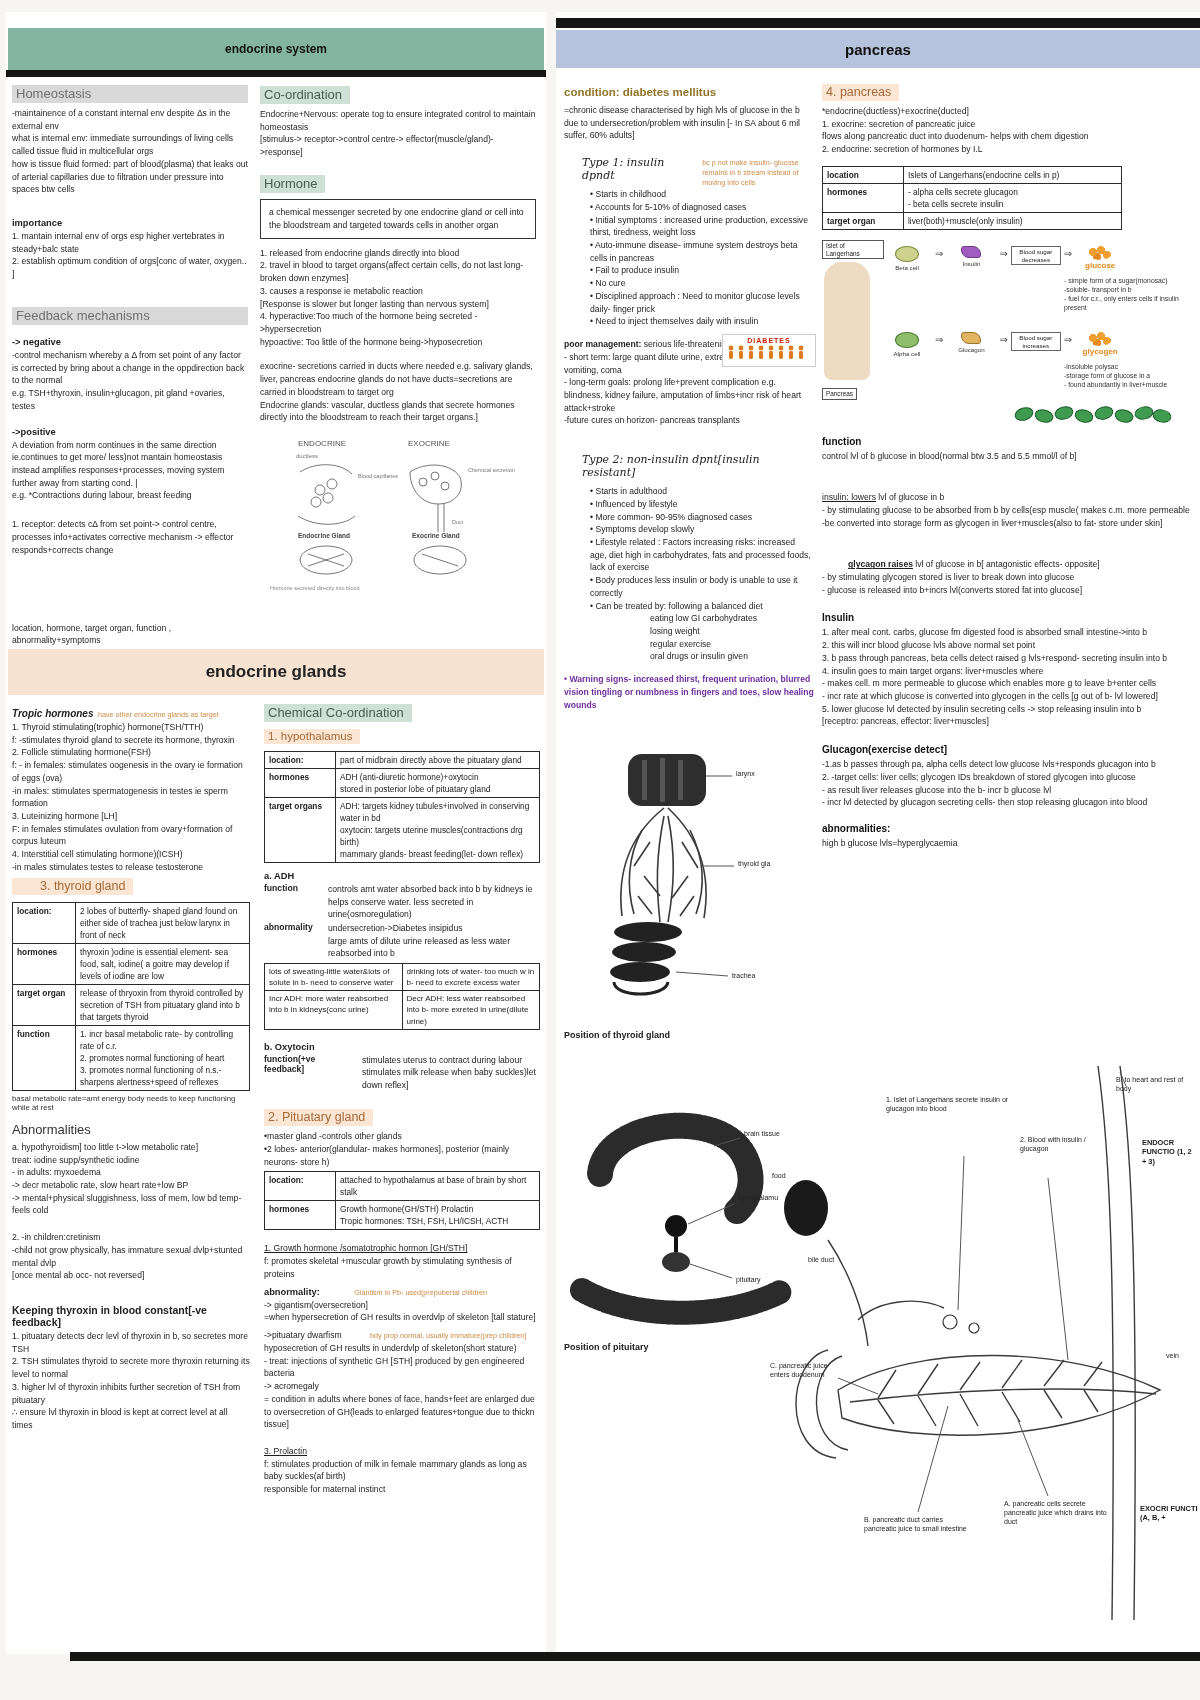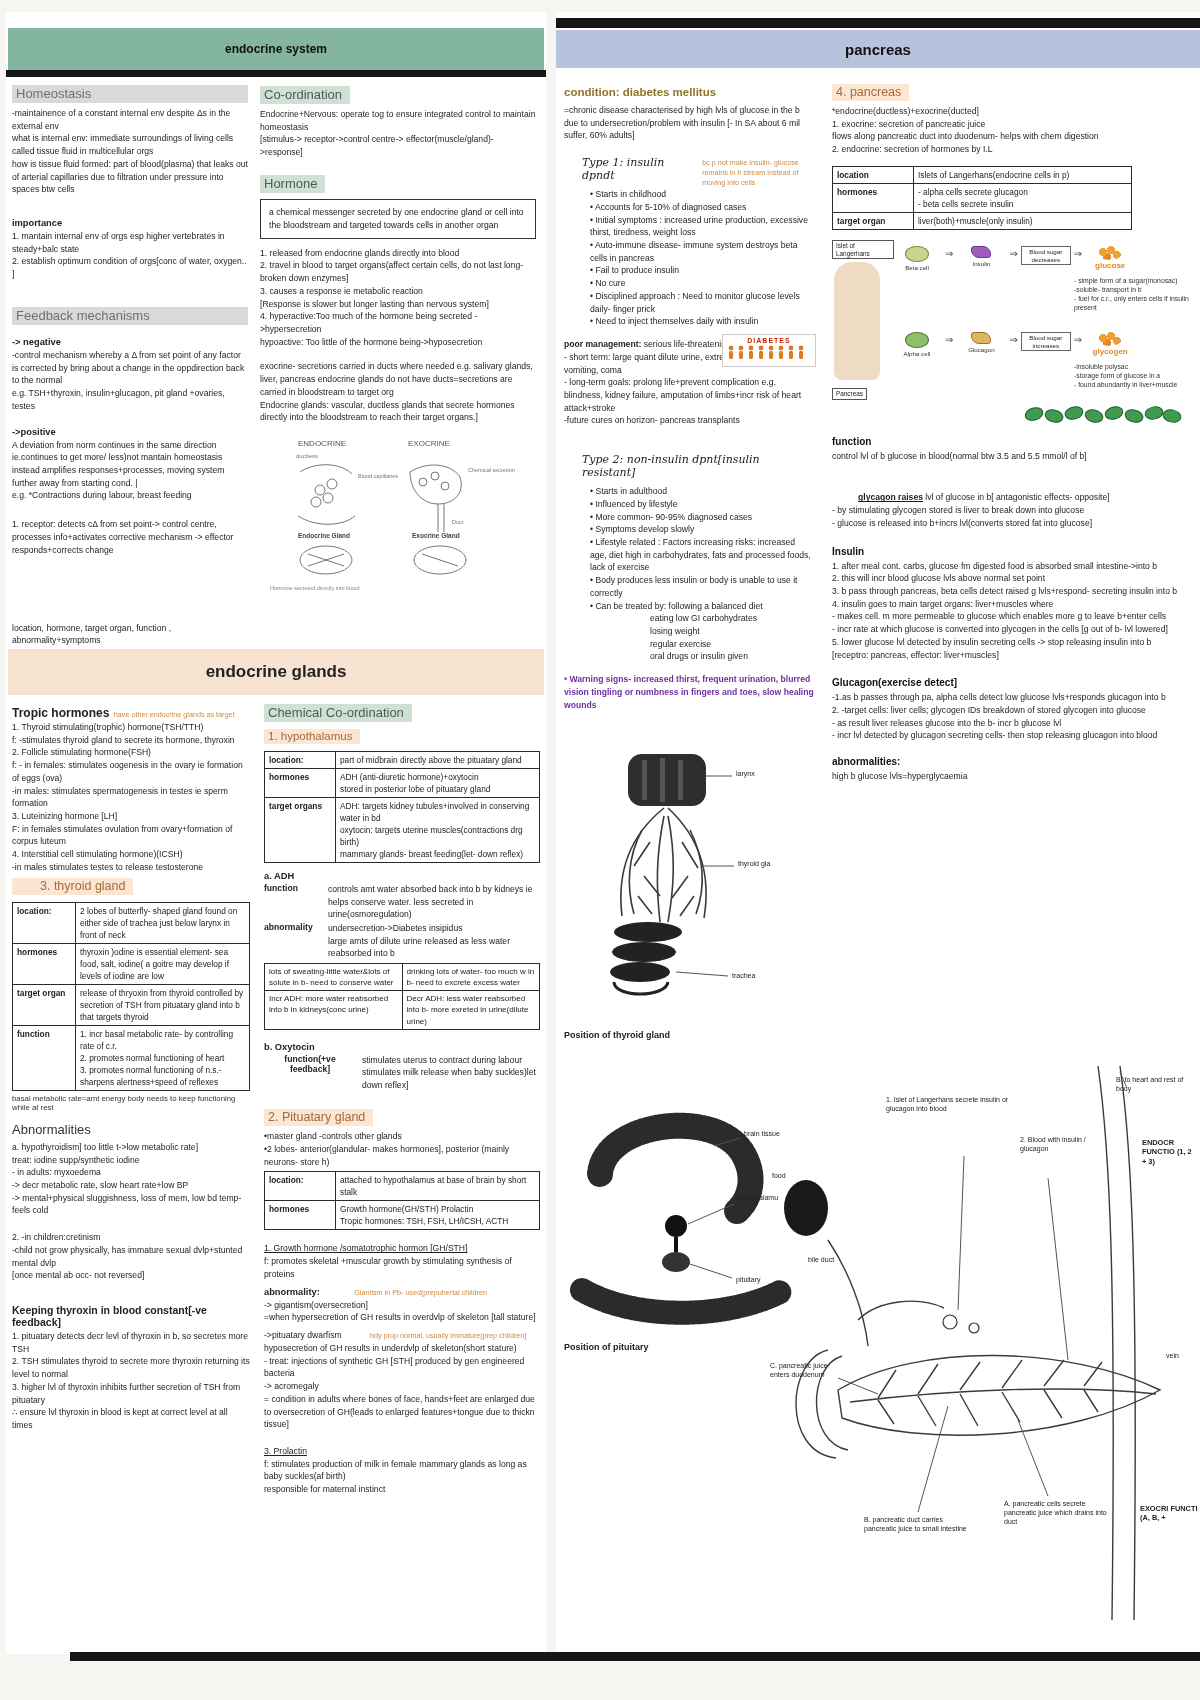--- a/index.html
+++ b/index.html
@@ -15,21 +15,21 @@
   .blue-header{height:38px;background:#b7c2dd;display:flex;align-items:center;justify-content:center;margin-top:2px;}
   .cols{display:flex;}
   #row1{height:562px;overflow:hidden;padding:8px 4px 0 6px;gap:12px;}
   #row1 .c1{width:236px;flex:none;display:flex;flex-direction:column;}
   #row1 .c2{width:276px;flex:none;}
   .band{height:46px;background:#f7e3d1;display:flex;align-items:center;justify-content:center;margin:2px 2px;}
   .band-title{font-size:17px;font-weight:600;color:#222;}
   #row2{height:940px;overflow:hidden;padding:6px 4px 0 6px;gap:14px;}
   #row2 .c1{width:238px;flex:none;}
   #row2 .c2{width:276px;flex:none;}
-  #rcols{padding:14px 6px 0 8px;gap:18px;height:1000px;}
+  #rcols{padding:14px 6px 0 8px;gap:8px;height:1000px;}
   #rcols .rc1{width:250px;flex:none;position:relative;}
   #rcols .rc2{width:368px;flex:none;}
   .h{display:inline-block;font-size:13px;padding:1px 8px 2px 4px;margin-bottom:4px;}
   .hl-gray{background:#d9d9d9;color:#6f6f6f;}
   .hl-green{background:#cfe0d5;color:#4c5c54;}
   .hl-peach{background:#fbe6d3;color:#a5693a;}
   .body{font-size:8.6px;line-height:1.48;color:#1e1e1e;}
   .ml{white-space:pre-line;}
   .mh{font-size:9.3px;font-weight:bold;margin:8px 0 2px 0;}
   .spacer{flex:1;}
@@ -161,21 +161,21 @@
       </div>
     </div>
 
     <div class="band">
       <span class="band-title">endocrine glands</span>
     </div>
 
     <div class="cols" id="row2">
       <div class="c1">
         <div>
-          <span class="mh" style="font-size:12px;">Tropic hormones</span>
+          <span class="mh" style="font-size:10px;font-style:italic;">Tropic hormones</span>
           <span class="orange note-sm">have other endocrine glands as target</span>
         </div>
         <div class="body ml">1. Thyroid stimulating(trophic) hormone(TSH/TTH)
 f:  -stimulates thyroid gland to secrete its hormone, thyroxin
 2. Follicle stimulating hormone(FSH)
 f:  - in females: stimulates oogenesis in the ovary ie formation of eggs (ova)
 -in males: stimulates spermatogenesis in testes ie sperm formation
 3. Luteinizing hormone [LH]
 F:  in females stimulates ovulation from ovary+formation of corpus luteum
 4. Interstitial cell stimulating hormone)(ICSH)
@@ -263,21 +263,21 @@
               </tr>
           <tr>
                 <td class="ml">Incr ADH: more water reabsorbed into b in kidneys(conc urine)</td>
                 <td class="ml">Decr ADH: less water reabsorbed into b- more exreted in urine(dilute urine)</td>
               </tr>
         </tbody>
           </table>
 
         <div class="mh" style="margin-top:12px;">b. Oxytocin</div>
         <div class="kvrow">
-          <span class="kvk" style="width:92px;text-align:center;">function(+ve feedback]</span>
+          <span class="kvk" style="width:92px;">function(+ve feedback]</span>
           <span class="kvv ml">stimulates uterus to contract during labour
 stimulates milk release when baby suckles)let down reflex]</span>
         </div>
 
         <div class="h hl-peach" style="font-size:12.5px;margin-top:16px;">2. Pituatary gland</div>
         <div class="body ml">•master gland -controls other glands
 •2 lobes- anterior(glandular- makes hormones], posterior (mainly neurons- store h)</div>
         <table class="kv">
           <tbody>
               <tr>
@@ -519,20 +519,25 @@
               <ellipse cx="112" cy="12" rx="9" ry="6" transform="rotate(14 112 12)"></ellipse>
               <ellipse cx="132" cy="9" rx="9" ry="6" transform="rotate(-12 132 9)"></ellipse>
               <ellipse cx="150" cy="12" rx="9" ry="6" transform="rotate(12 150 12)"></ellipse>
             </g>
           </svg>
         </div>
 
         <div class="rh">function</div>
         <div class="body ml">control lvl of b glucose in blood(normal btw 3.5 and 5.5 mmol/l of b]</div>
 
+        <div class="body ml" style="margin-top:16px;">
+          <span class="u">insulin: lowers</span><span> lvl of glucose in b
+- by stimulating glucose to be absorbed from b by cells(esp muscle( makes c.m. more permeable
+-be converted into storage form as glycogen in liver+muscles(also to fat- store under skin]</span>
+        </div>
         <div class="body ml" style="margin-top:16px;">
           <span class="u b thin" style="font-weight:bold;padding-left:26px;">glycagon raises</span><span> lvl of glucose in b[ antagonistic effects- opposite]
 - by stimulating glycogen stored is liver to break down into glucose
 - glucose is released into b+incrs lvl(converts stored fat into glucose]</span>
         </div>
 
         <div class="rh" style="margin-top:16px;">Insulin</div>
         <div class="body ml">1. after meal cont. carbs, glucose fm digested food is absorbed small intestine-&gt;into b
 2. this will incr blood glucose lvls above normal set point
 3. b pass through pancreas, beta cells detect raised g lvls+respond- secreting insulin into b

